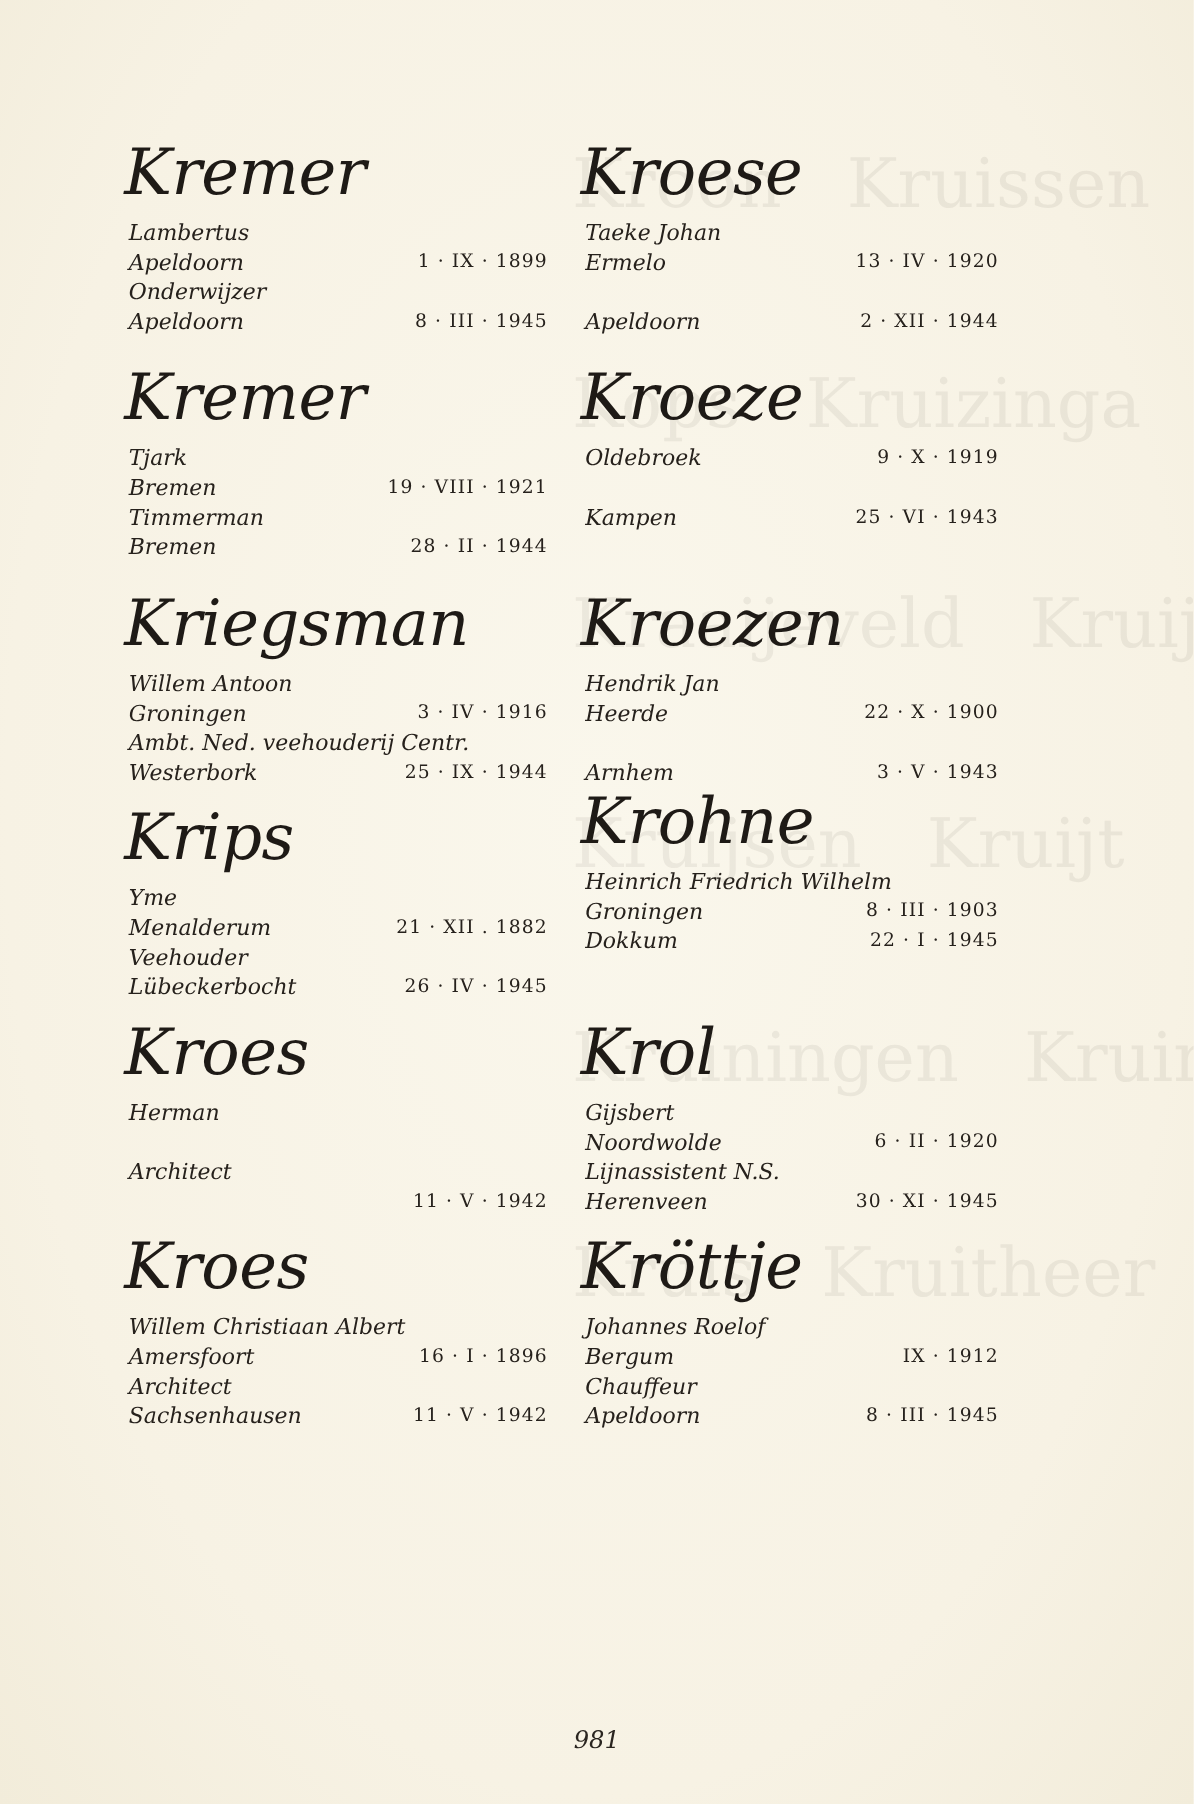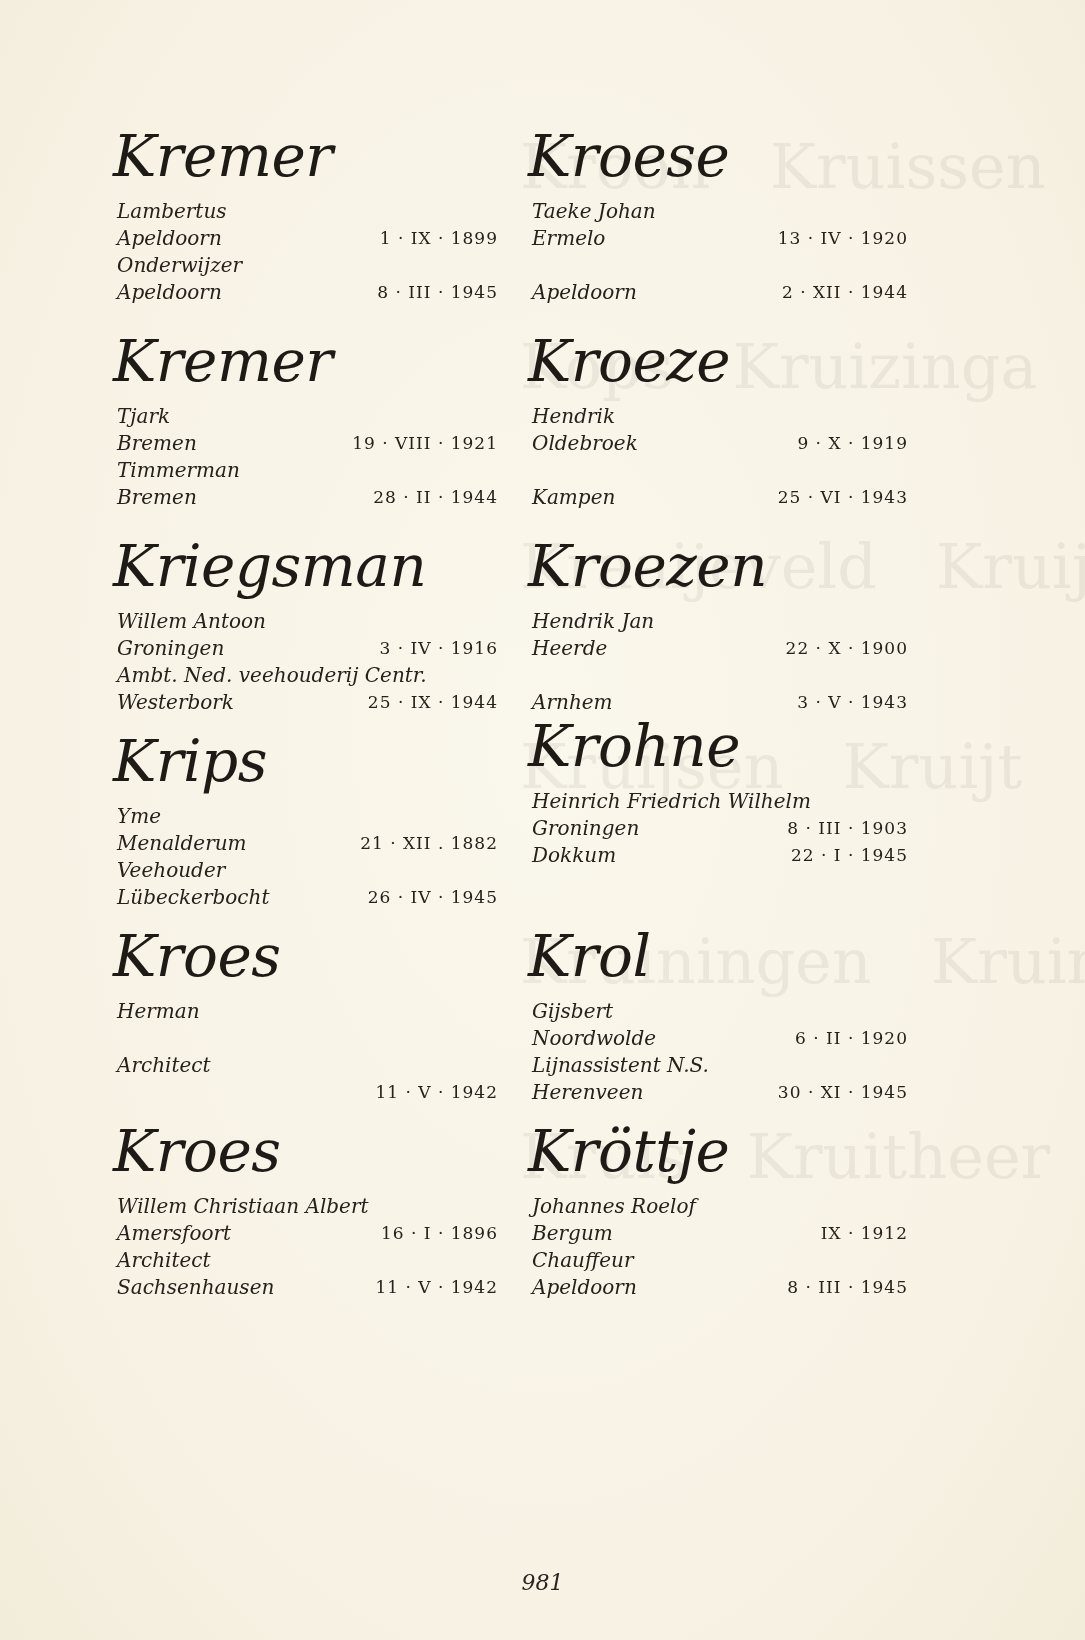--- a/index.html
+++ b/index.html
@@ -241,23 +241,20 @@
             <span class="label">Apeldoorn</span>
             <span class="date">2 · XII · 1944</span>
           </div>
       </div>
     </div>
 
     <div class="entry" style="top:205px;">
       <div class="surname">Kroeze</div>
       <div class="lines">
         <div class="row">
-            <span class="label">Hendrik</span>
-          </div>
-        <div class="row">
             <span class="label">Oldebroek</span>
             <span class="date">9 · X · 1919</span>
           </div>
         <div class="row">
             <span class="label"></span>
           </div>
         <div class="row">
             <span class="label">Kampen</span>
             <span class="date">25 · VI · 1943</span>
           </div>

